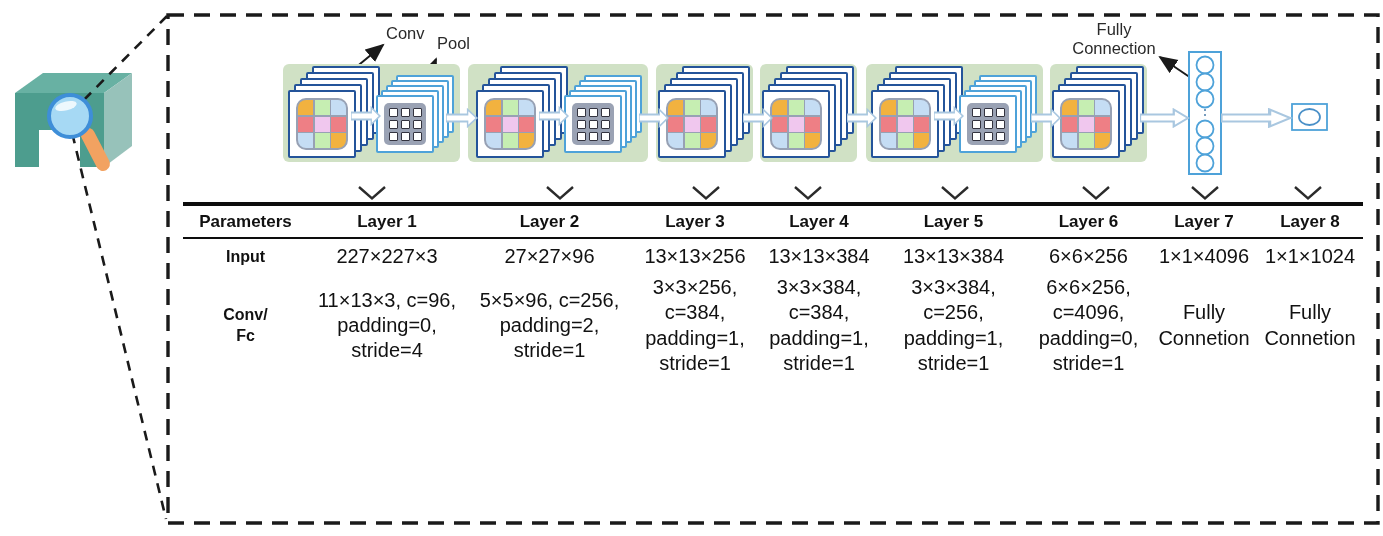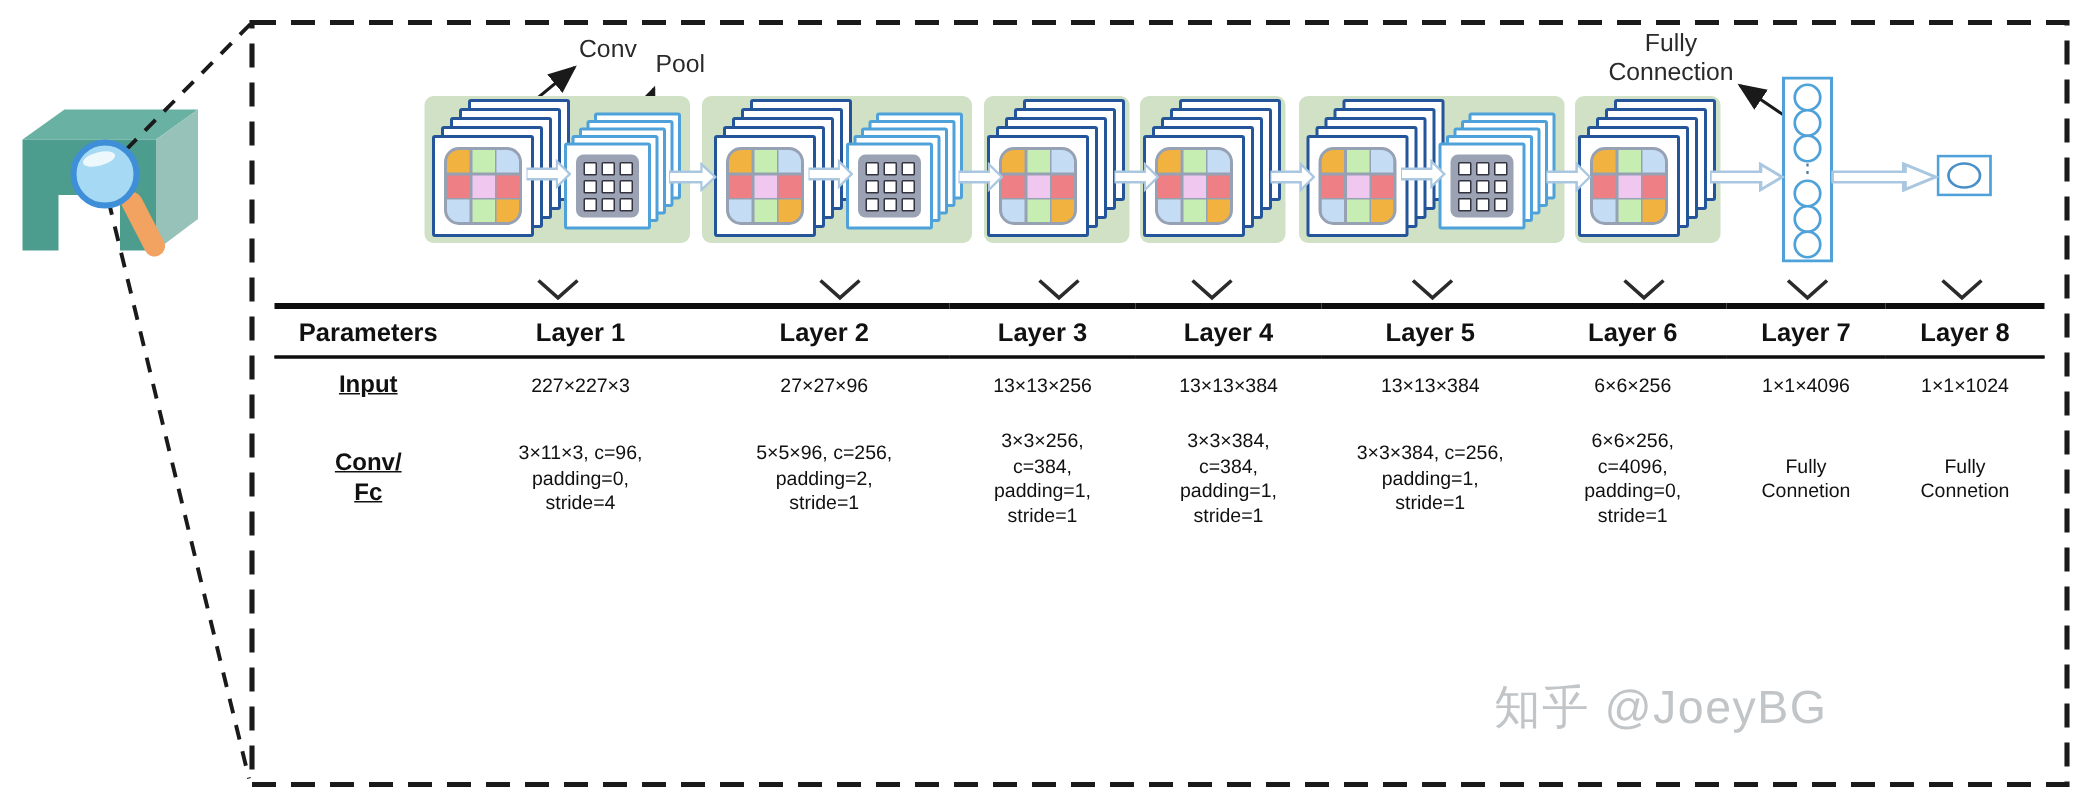--- a/index.html
+++ b/index.html
@@ -33,23 +33,23 @@
   .flow.inner{top:42px;}
   .node{position:absolute;z-index:2;}
   .diagram-label{position:absolute;z-index:3;font-size:16.5px;color:#2a2a2a;white-space:pre-line;line-height:1.15;}
   #fc-label{width:100px;text-align:center;}
   .chev{position:absolute;top:185px;z-index:2;}
   
   #param-table{position:absolute;left:183px;top:202px;width:1180px;z-index:2;
                border-collapse:collapse;table-layout:fixed;}
   #param-table th{font-size:17px;font-weight:bold;text-align:center;vertical-align:middle;height:31px;
                   border-top:4.5px solid #0d0d0d;border-bottom:2.5px solid #0d0d0d;padding:0;}
-  #param-table td{font-size:13px;text-align:center;vertical-align:middle;white-space:pre-line;
+  #param-table td{font-size:20px;text-align:center;vertical-align:middle;white-space:pre-line;
                   line-height:1.27;padding:0;}
-  #param-table td.rowlabel{font-weight:bold;font-size:16px;text-decoration:underline;}
+  #param-table td.rowlabel{font-weight:bold;font-size:16px;}
   tr.r-input td{height:36px;}
   tr.r-conv td{height:88px;}
   tr.r-act td{height:42px;}
   tr.r-pool td{height:70px;}
   tr.r-out td{height:33px;border-bottom:4.5px solid #0d0d0d;}
   
   #watermark{position:absolute;left:996px;top:451px;z-index:4;font-size:31px;color:#8f969c;
              opacity:.55;letter-spacing:1px;}
 </style>
 </head>
@@ -385,21 +385,21 @@
         <td>13×13×256</td>
         <td>13×13×384</td>
         <td>13×13×384</td>
         <td>6×6×256</td>
         <td>1×1×4096</td>
         <td>1×1×1024</td>
       </tr>
       <tr class="r-conv">
         <td class="rowlabel">Conv/
 Fc</td>
-        <td>3×11×3, c=96,
+        <td>11×13×3, c=96,
 padding=0,
 stride=4</td>
         <td>5×5×96, c=256,
 padding=2,
 stride=1</td>
         <td>3×3×256,
 c=384,
 padding=1,
 stride=1</td>
         <td>3×3×384,
@@ -414,15 +414,14 @@
 padding=0,
 stride=1</td>
         <td>Fully
 Connetion</td>
         <td>Fully
 Connetion</td>
       </tr>
     </tbody>
   </table>
 
-  <div id="watermark">知乎 @JoeyBG</div>
 
 </div>
 
 </body></html>

